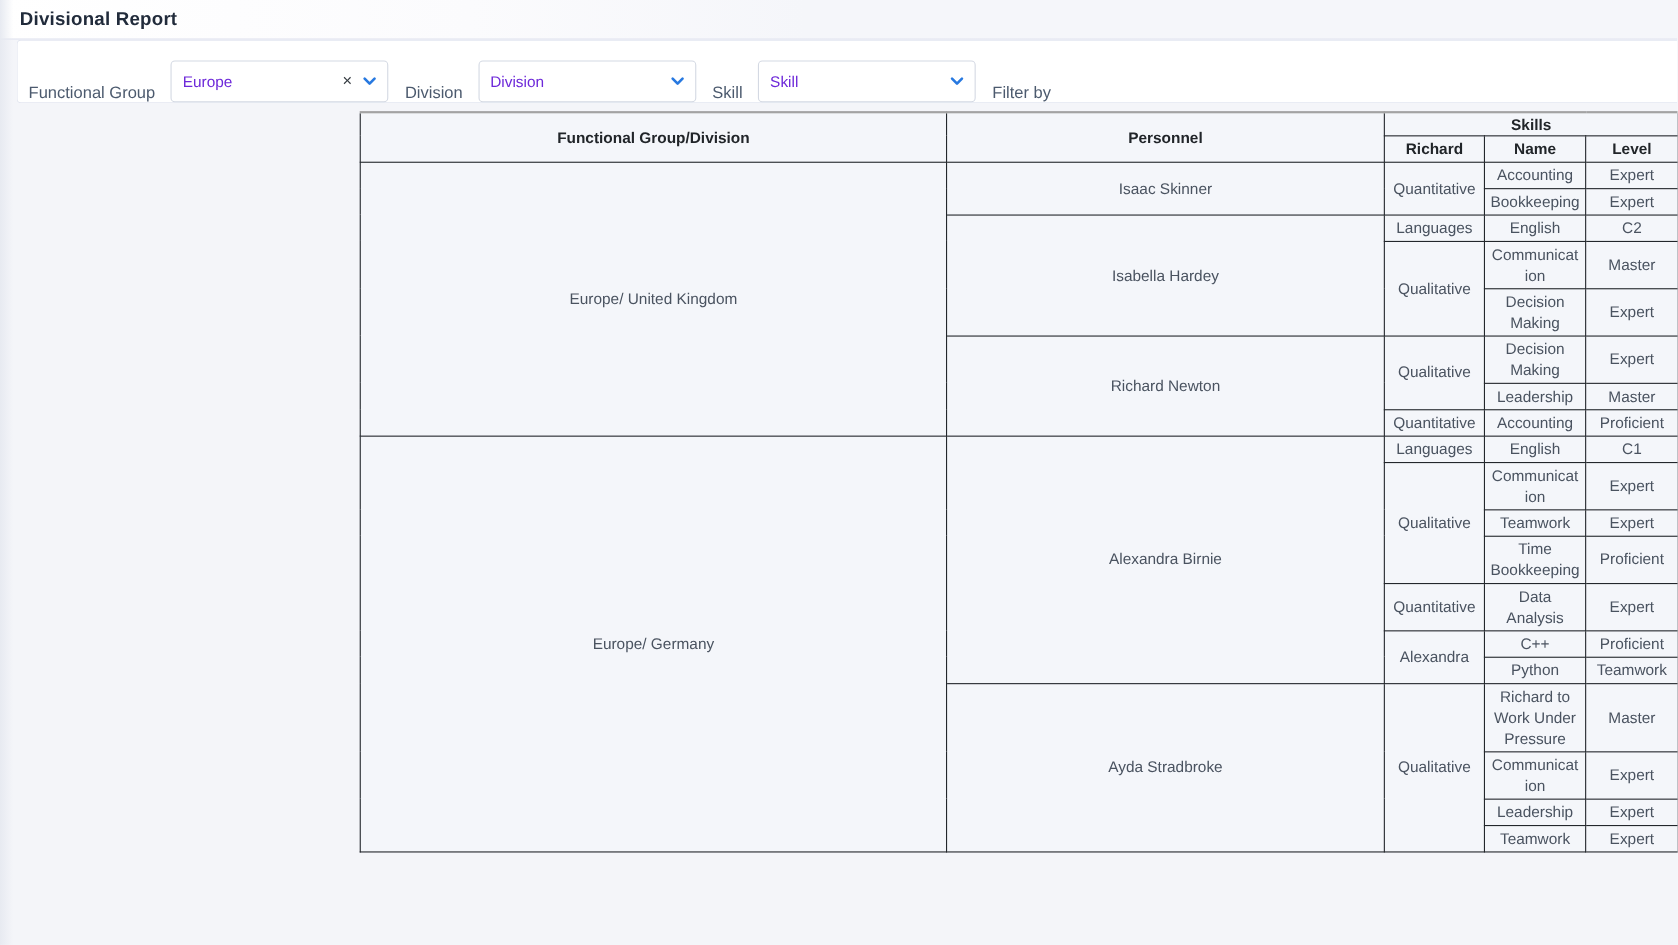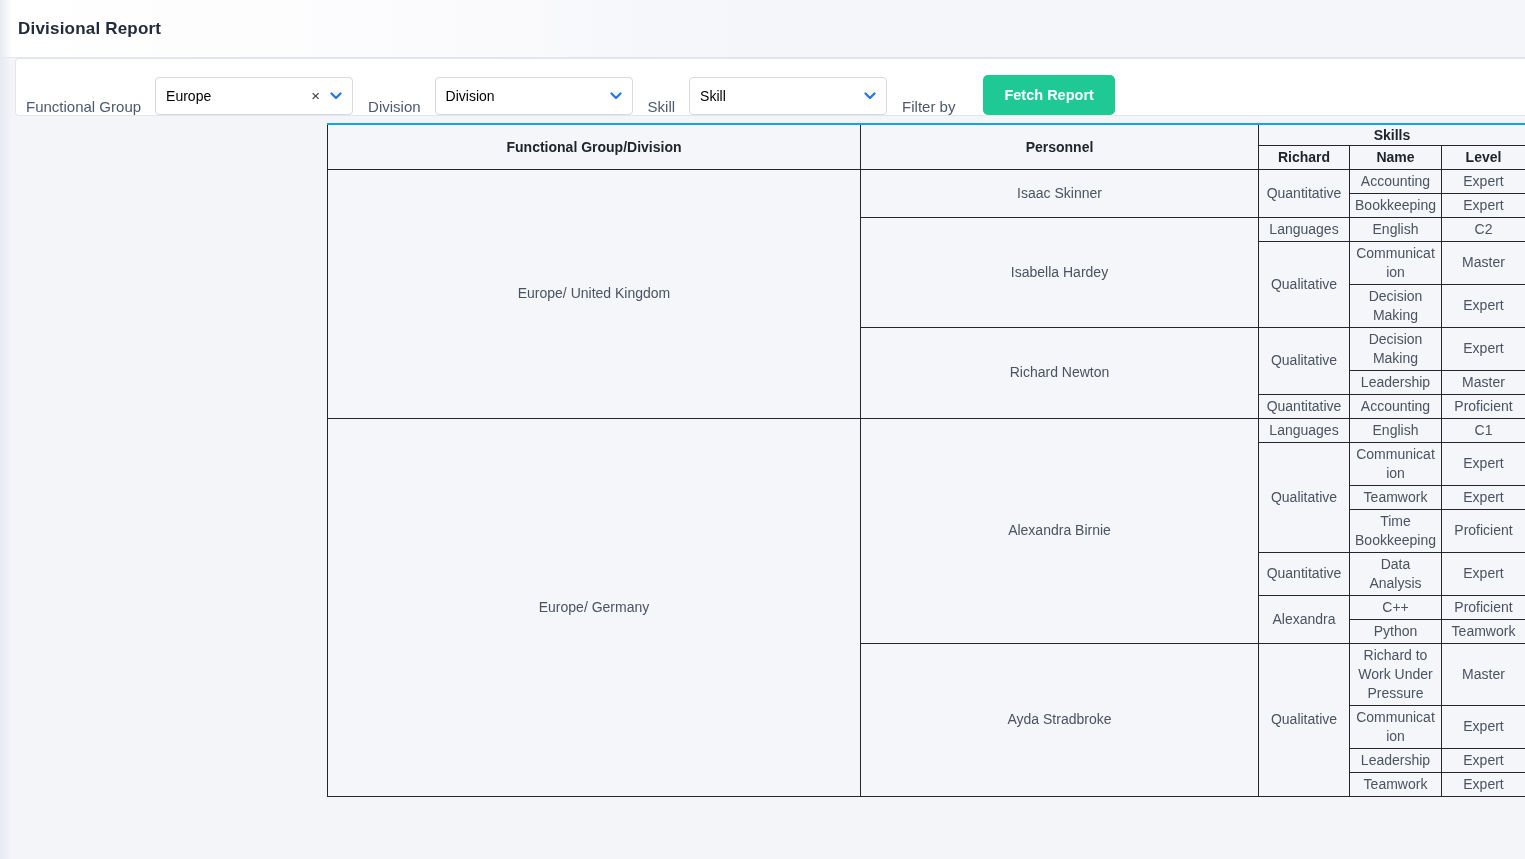--- a/index.html
+++ b/index.html
@@ -11,21 +11,21 @@
   }
   
   .left-edge {
     position: absolute; left: 0; top: 0; width: 12px; height: 859px;
     background: linear-gradient(to right, #e7eaf1, rgba(247,248,252,0));
     z-index: 5;
   }
 
   
   .topbar {
-    height: 58px;
+    height: 36px;
     background: linear-gradient(to right, #ffffff 0%, #fbfbfd 28%, #f5f6fa 48%, #f5f6fa 100%);
     border-bottom: 1px solid #e2e4f0;
     display: flex; align-items: center;
     padding-left: 18px;
   }
   .page-title {
     font-size: 17px; font-weight: 700; color: #212b3b; letter-spacing: .2px;
   }
 
   
@@ -48,21 +48,21 @@
     position: relative;
     width: 198px; height: 38px;
     background: #fff;
     border: 1px solid #d4d9e3;
     border-radius: 4px;
     display: flex; align-items: center;
     padding: 0 34px 0 10px;
     cursor: pointer;
     flex: none;
   }
-  .select-value { font-size: 14px; color: #000000; white-space: nowrap; overflow: hidden; }
+  .select-value { font-size: 14px; color: #6d28d9; white-space: nowrap; overflow: hidden; }
   .chevron {
     position: absolute; right: 9px; top: 50%; transform: translateY(-50%);
     width: 14px; height: 14px; display: block;
   }
   .clear-x {
     position: absolute; right: 29px; top: 50%; transform: translateY(-52%);
     font-size: 15px; color: #343a40; line-height: 1; cursor: pointer;
     padding: 2px 3px;
   }
   .fetch-btn {
@@ -79,21 +79,21 @@
   .table-wrap { margin: 7px 0 0 327px; }
   table.report {
     border-collapse: collapse;
     table-layout: fixed;
     width: 1198px;
     background: #f4f6fa;
   }
   table.report th, table.report td {
     border: 1px solid #23272c;
   }
-  table.report { border-top: 2px solid #0ea5e9; }
+  table.report { border-top: 2px solid #a3a3a3; }
   table.report th {
     font-size: 14px; font-weight: 700; color: #212529;
     text-align: center; padding: 1px 4px;
   }
   th.h-skills { height: 21px; }
   tr.subhead th { height: 24px; }
   table.report td {
     font-size: 14px; color: #4a5360;
     text-align: center; vertical-align: middle;
     padding: 2px 5px;
@@ -141,21 +141,20 @@
   <span class="filter-label">Skill</span>
   <div class="select-box">
     <span class="select-value">Skill</span>
     <svg class="chevron" viewBox="0 0 14 14">
         <path d="M2.5 4.5 L7 9 L11.5 4.5" fill="none" stroke="#2879e0" stroke-width="2.4" stroke-linecap="round" stroke-linejoin="round"></path>
       </svg>
   </div>
 
   <span class="filter-label">Filter by</span>
 
-  <button class="fetch-btn">Fetch Report</button>
 </div>
 
 <div class="table-wrap">
   <table class="report">
     <colgroup>
       <col class="col-group">
         <col class="col-person">
         <col class="col-cat">
         <col class="col-name">
         <col class="col-level">

